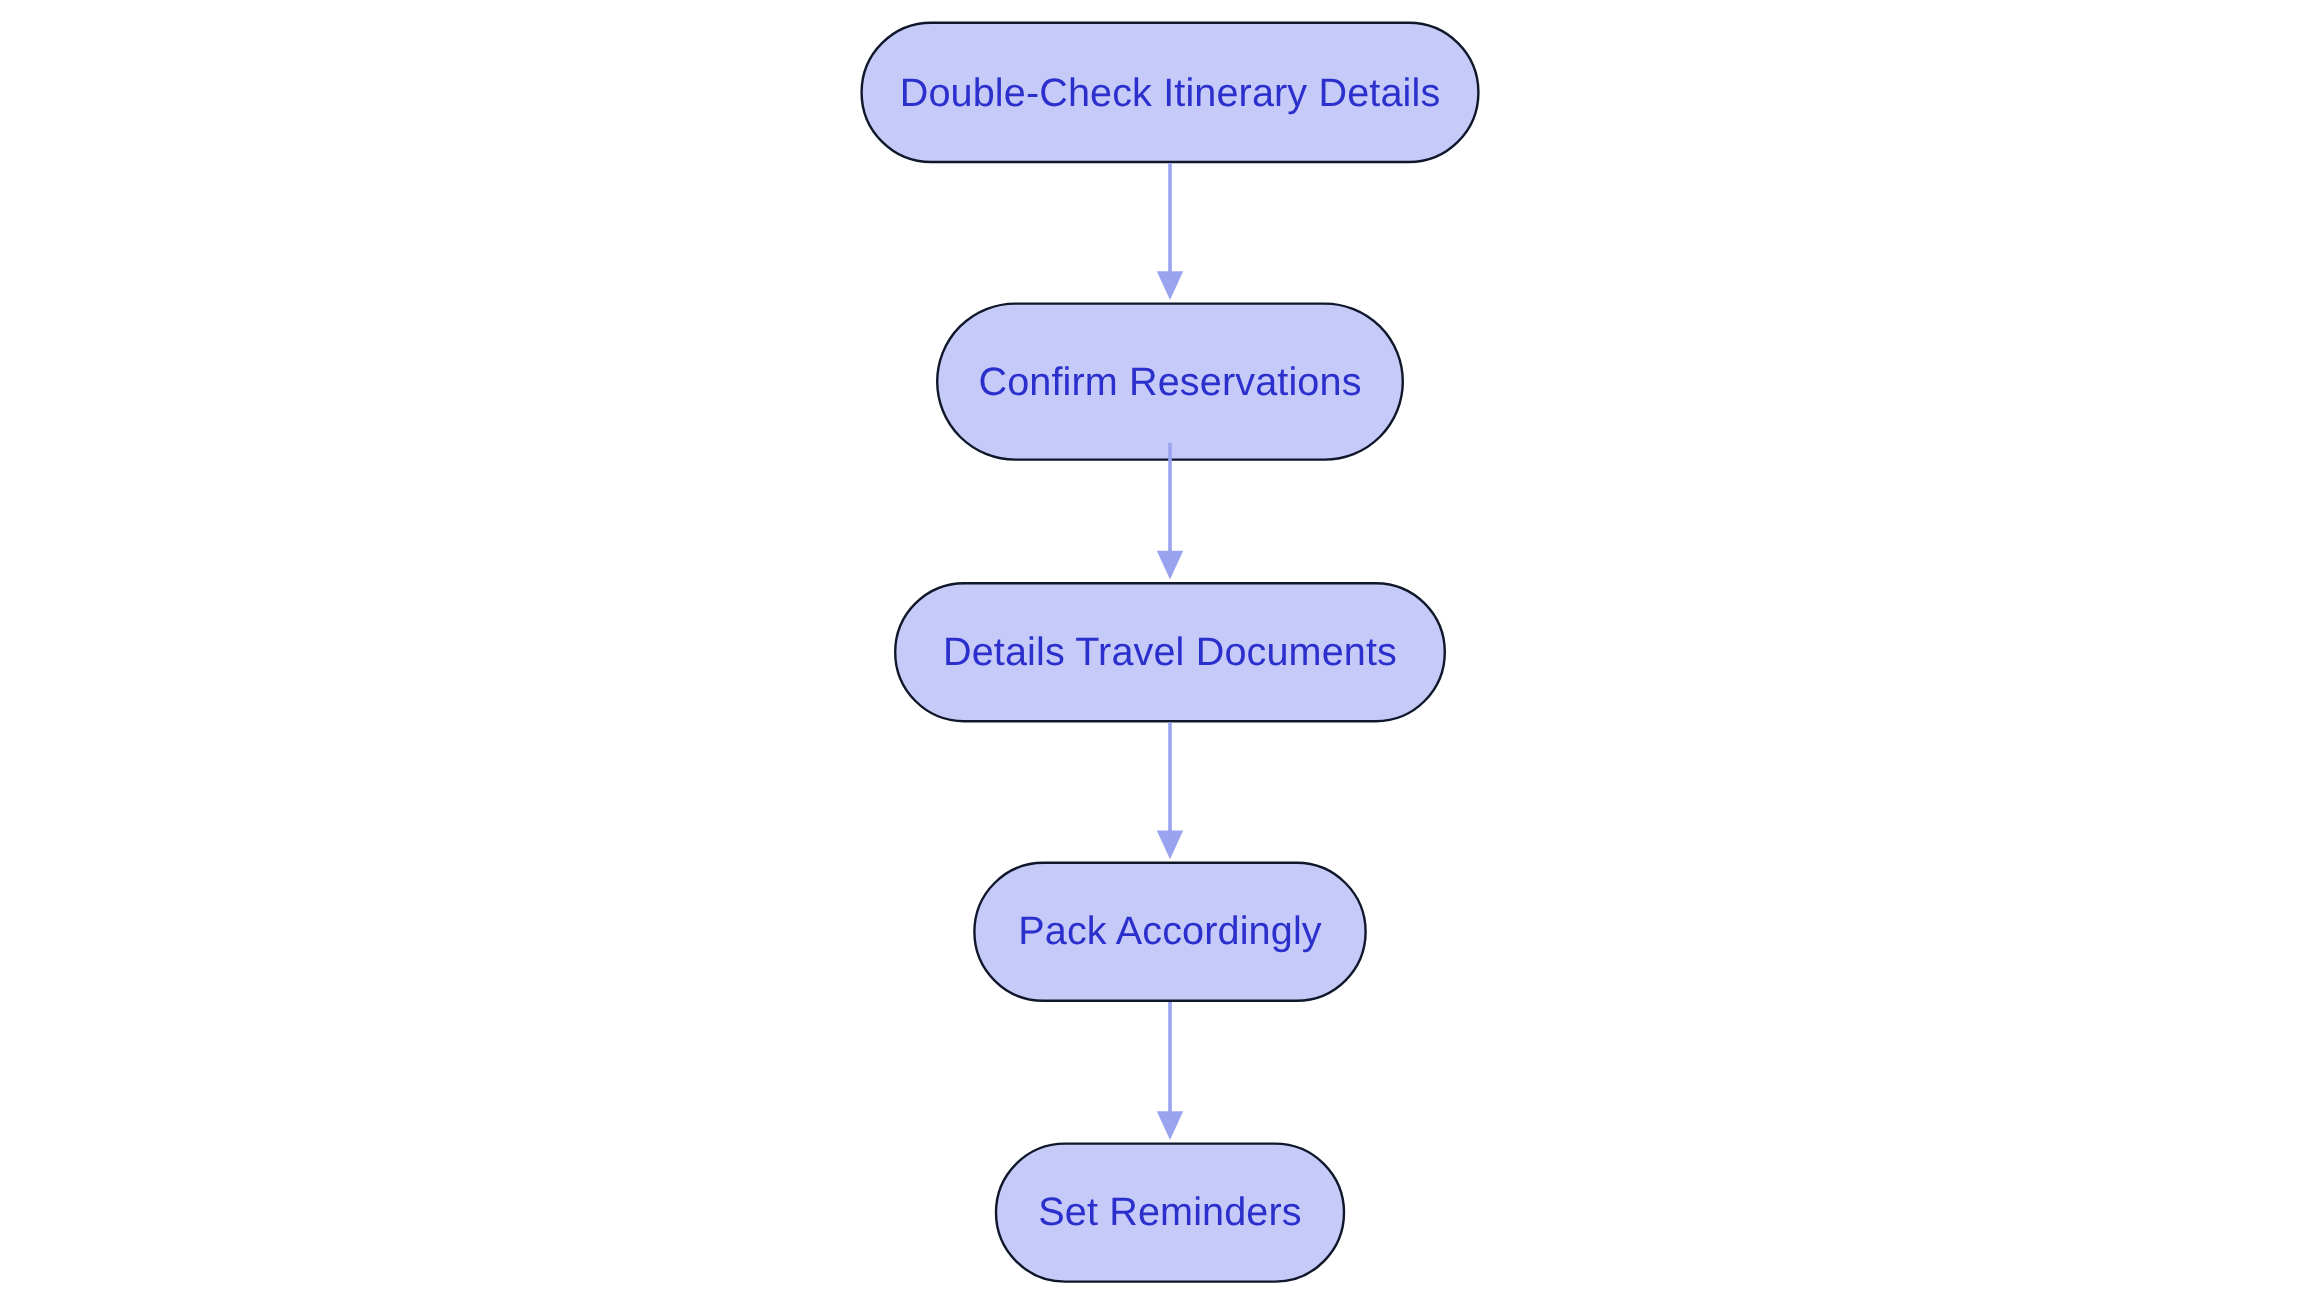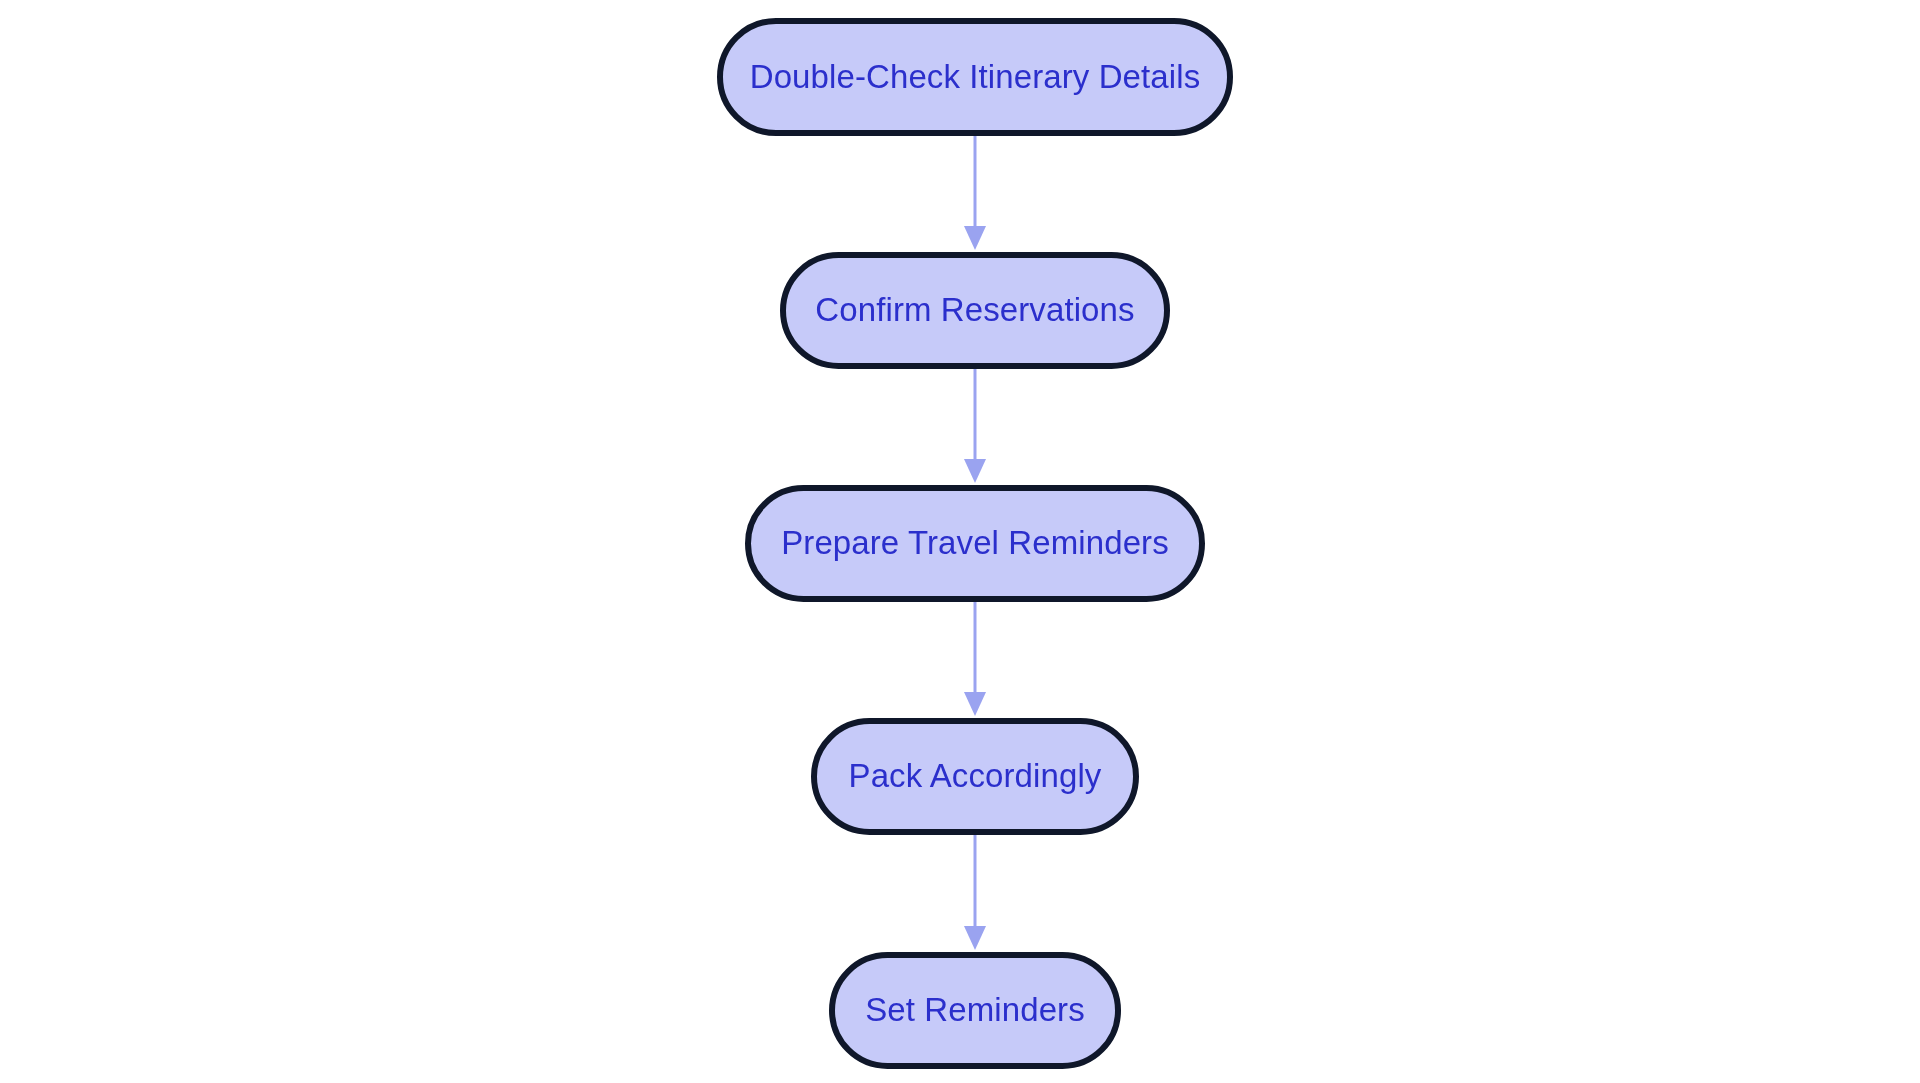--- a/index.html
+++ b/index.html
@@ -23,21 +23,21 @@
   }
 
   
   .flow-node {
     position: absolute;
     box-sizing: border-box;
     display: flex;
     align-items: center;
     justify-content: center;
     background: #c6caf9;
-    border: 6px solid #0f172a;
+    border: 2px solid #0f172a;
     border-radius: 999px;
     transform: translateX(-50%);
     left: 975px;
   }
 
   .flow-node-label {
     color: #2b2fcc;
     font-family: "Liberation Sans", sans-serif;
     font-size: 33px;
     font-weight: 400;
@@ -69,33 +69,33 @@
     <span class="flow-node-label">Double-Check Itinerary Details</span>
   </div>
 
   <div class="flow-connector" style="top:136px; height:116px;">
     <svg width="40" height="116" viewBox="0 0 40 116">
       <line x1="20" y1="0" x2="20" y2="98" stroke="#9aa3f0" stroke-width="3"></line>
       <polygon points="20,114 9,90 31,90" fill="#9aa3f0"></polygon>
     </svg>
   </div>
 
-  <div class="flow-node" style="top:252px; width:390px; height:117px;">
+  <div class="flow-node" style="top:252px; width:390px; height:132px;">
     <span class="flow-node-label">Confirm Reservations</span>
   </div>
 
   <div class="flow-connector" style="top:369px; height:116px;">
     <svg width="40" height="116" viewBox="0 0 40 116">
       <line x1="20" y1="0" x2="20" y2="98" stroke="#9aa3f0" stroke-width="3"></line>
       <polygon points="20,114 9,90 31,90" fill="#9aa3f0"></polygon>
     </svg>
   </div>
 
   <div class="flow-node" style="top:485px; width:460px; height:117px;">
-    <span class="flow-node-label">Prepare Travel Reminders</span>
+    <span class="flow-node-label">Details Travel Documents</span>
   </div>
 
   <div class="flow-connector" style="top:602px; height:116px;">
     <svg width="40" height="116" viewBox="0 0 40 116">
       <line x1="20" y1="0" x2="20" y2="98" stroke="#9aa3f0" stroke-width="3"></line>
       <polygon points="20,114 9,90 31,90" fill="#9aa3f0"></polygon>
     </svg>
   </div>
 
   <div class="flow-node" style="top:718px; width:328px; height:117px;align-items:center;">

